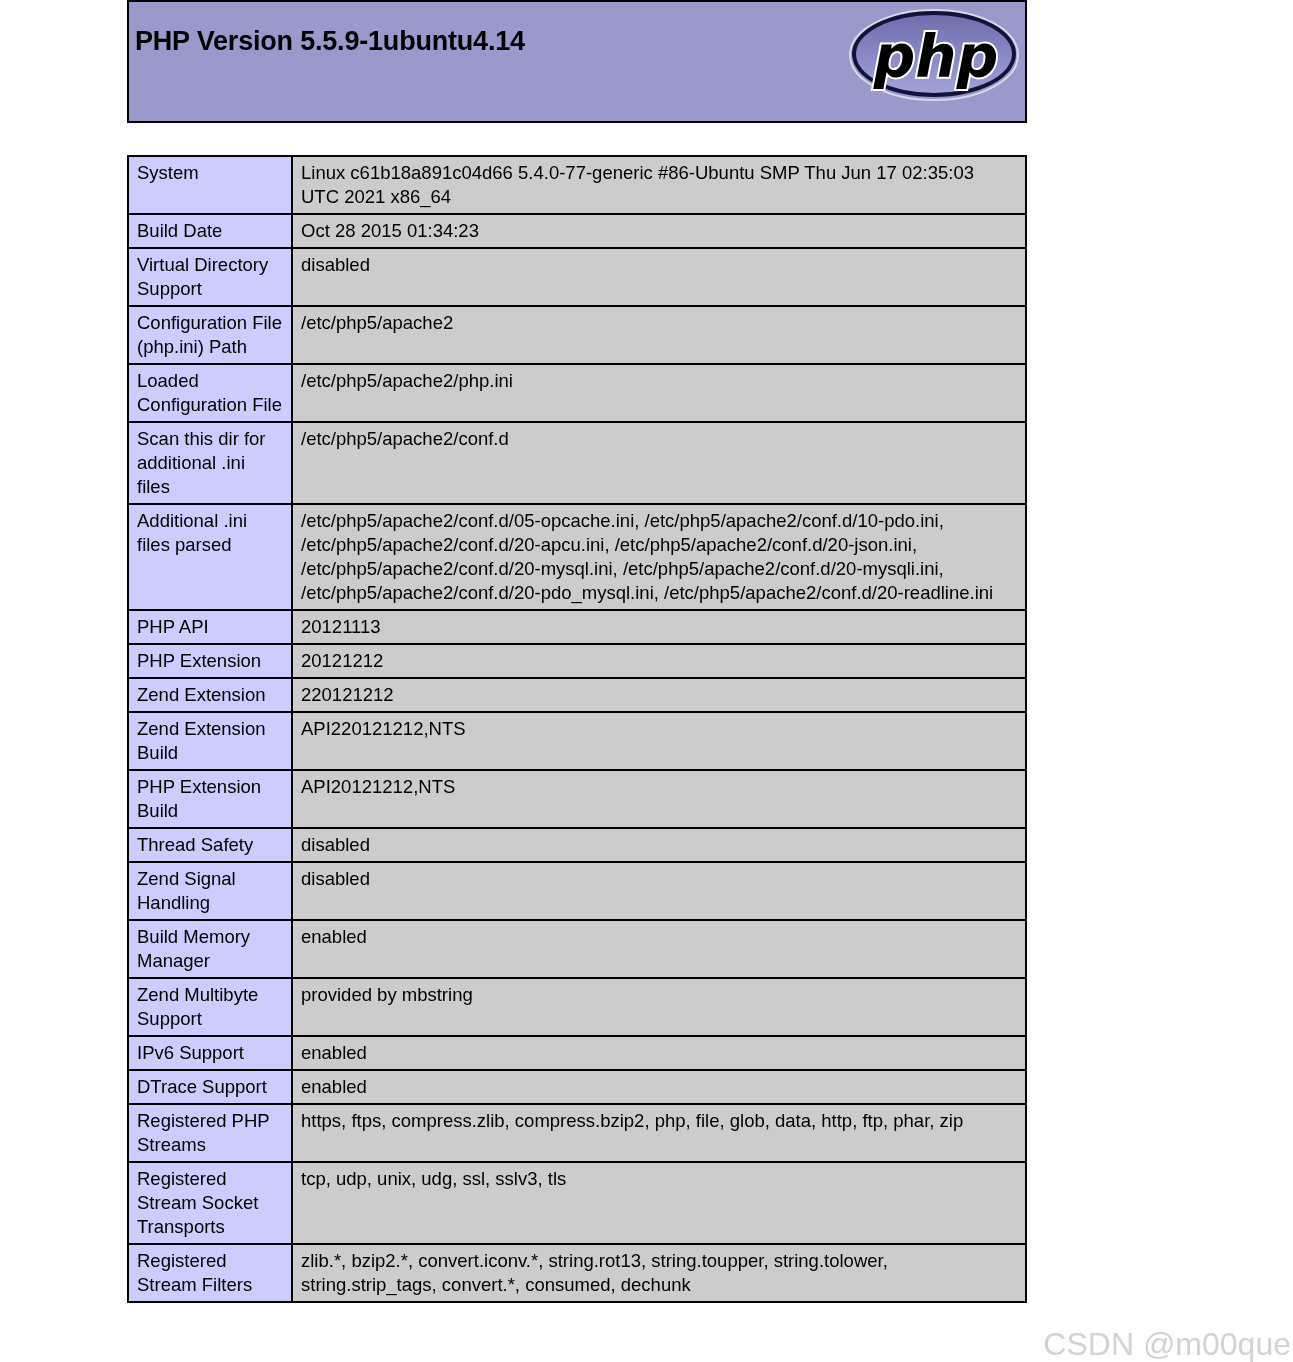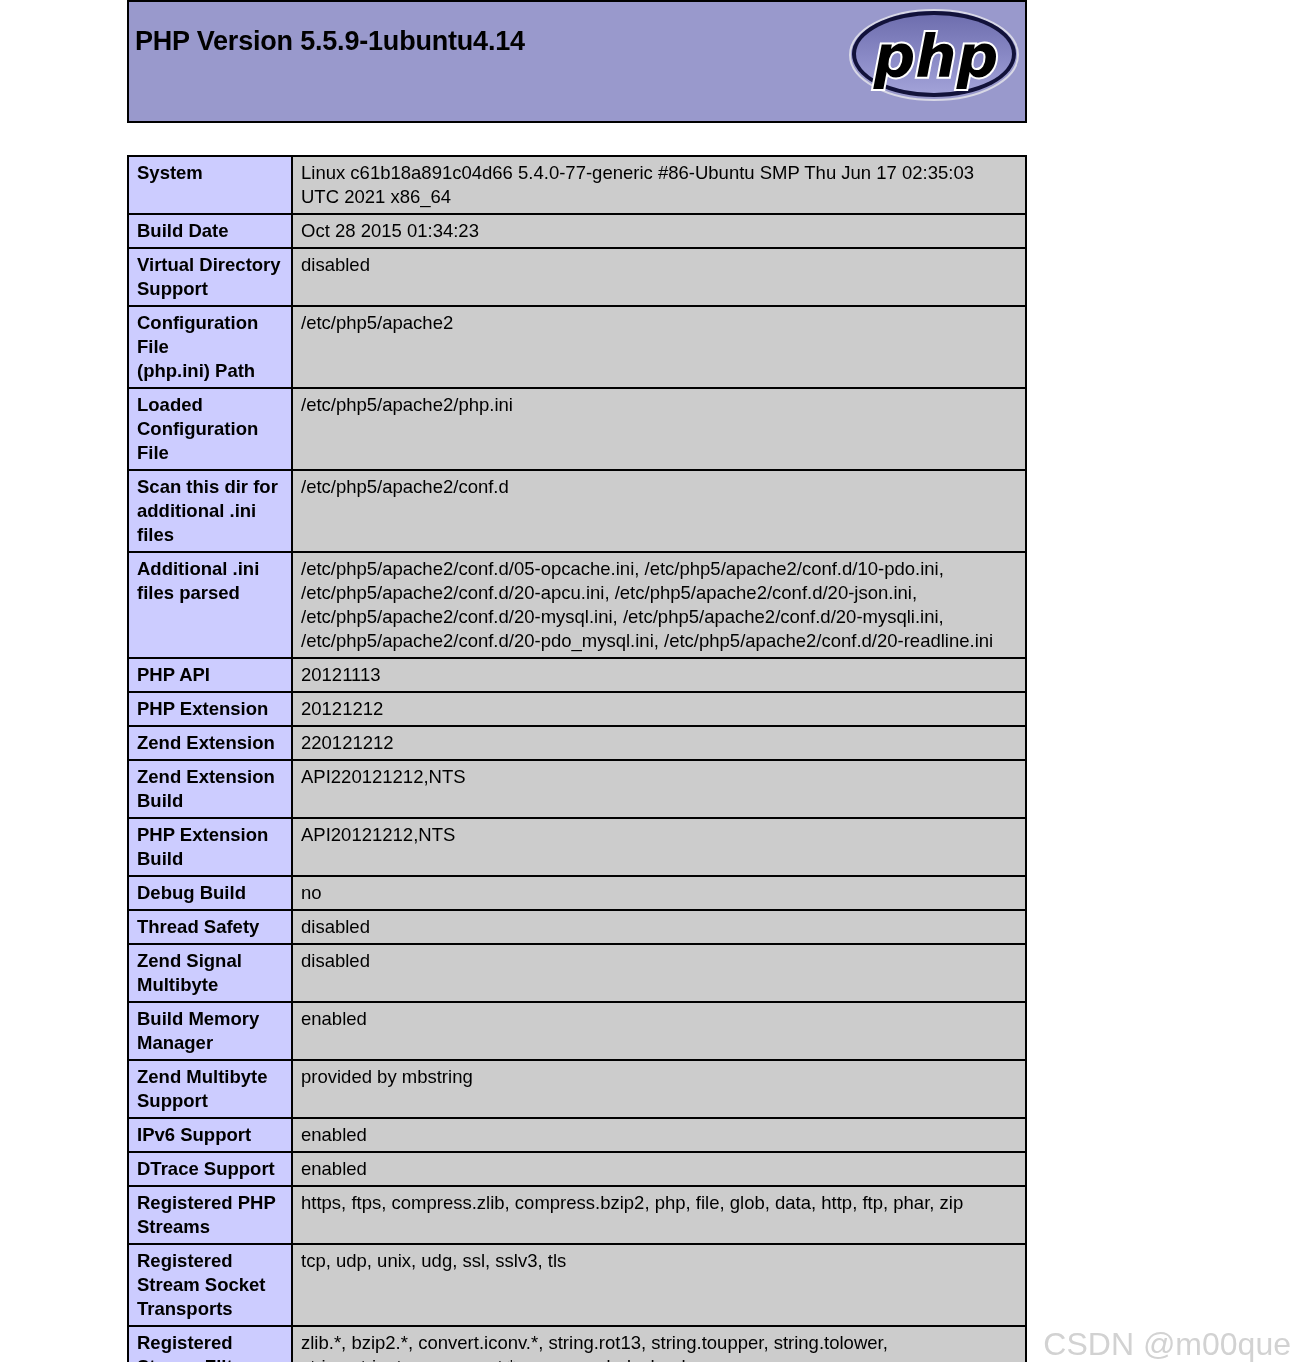--- a/index.html
+++ b/index.html
@@ -49,21 +49,21 @@
   }
   table.info td{
     border:2px solid var(--border);
     vertical-align:top;
     font-size:18.5px;
     line-height:24px;
     padding:4px 8px;
   }
   td.e{
     background:var(--label-bg);
-    font-weight:bold;
+    font-weight:normal;
     width:164px;
     padding:4px 4px 4px 6px;
     white-space:pre-line;
   }
   td.v{
     background:var(--value-bg);
     padding:4px 27px 4px 8px;
     word-wrap:break-word;
   }
   .watermark{
@@ -149,30 +149,26 @@
           <td class="e">Zend Extension
 Build</td>
           <td class="v">API220121212,NTS</td>
         </tr>
         <tr>
           <td class="e">PHP Extension
 Build</td>
           <td class="v">API20121212,NTS</td>
         </tr>
         <tr>
-          <td class="e">Debug Build</td>
-          <td class="v">no</td>
-        </tr>
-        <tr>
           <td class="e">Thread Safety</td>
           <td class="v">disabled</td>
         </tr>
         <tr>
           <td class="e">Zend Signal
-Multibyte</td>
+Handling</td>
           <td class="v">disabled</td>
         </tr>
         <tr>
           <td class="e">Build Memory
 Manager</td>
           <td class="v">enabled</td>
         </tr>
         <tr>
           <td class="e">Zend Multibyte
 Support</td>

